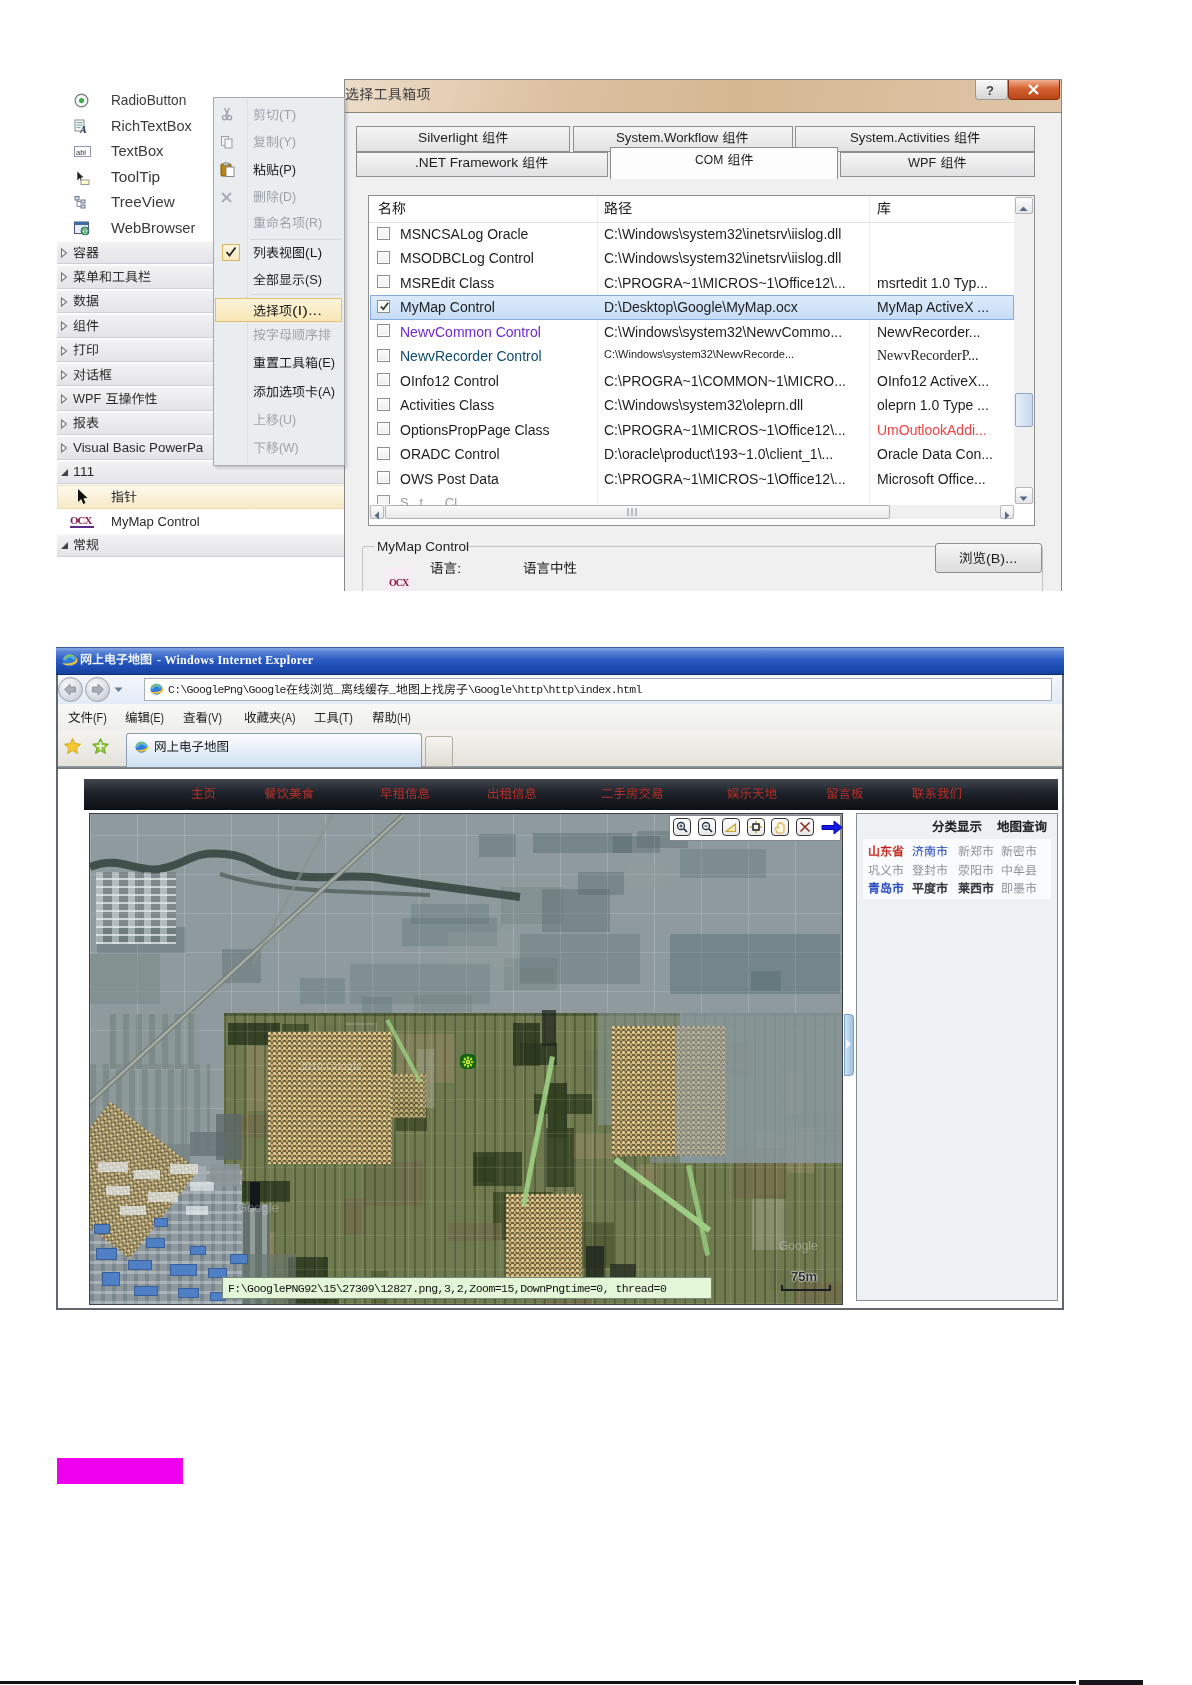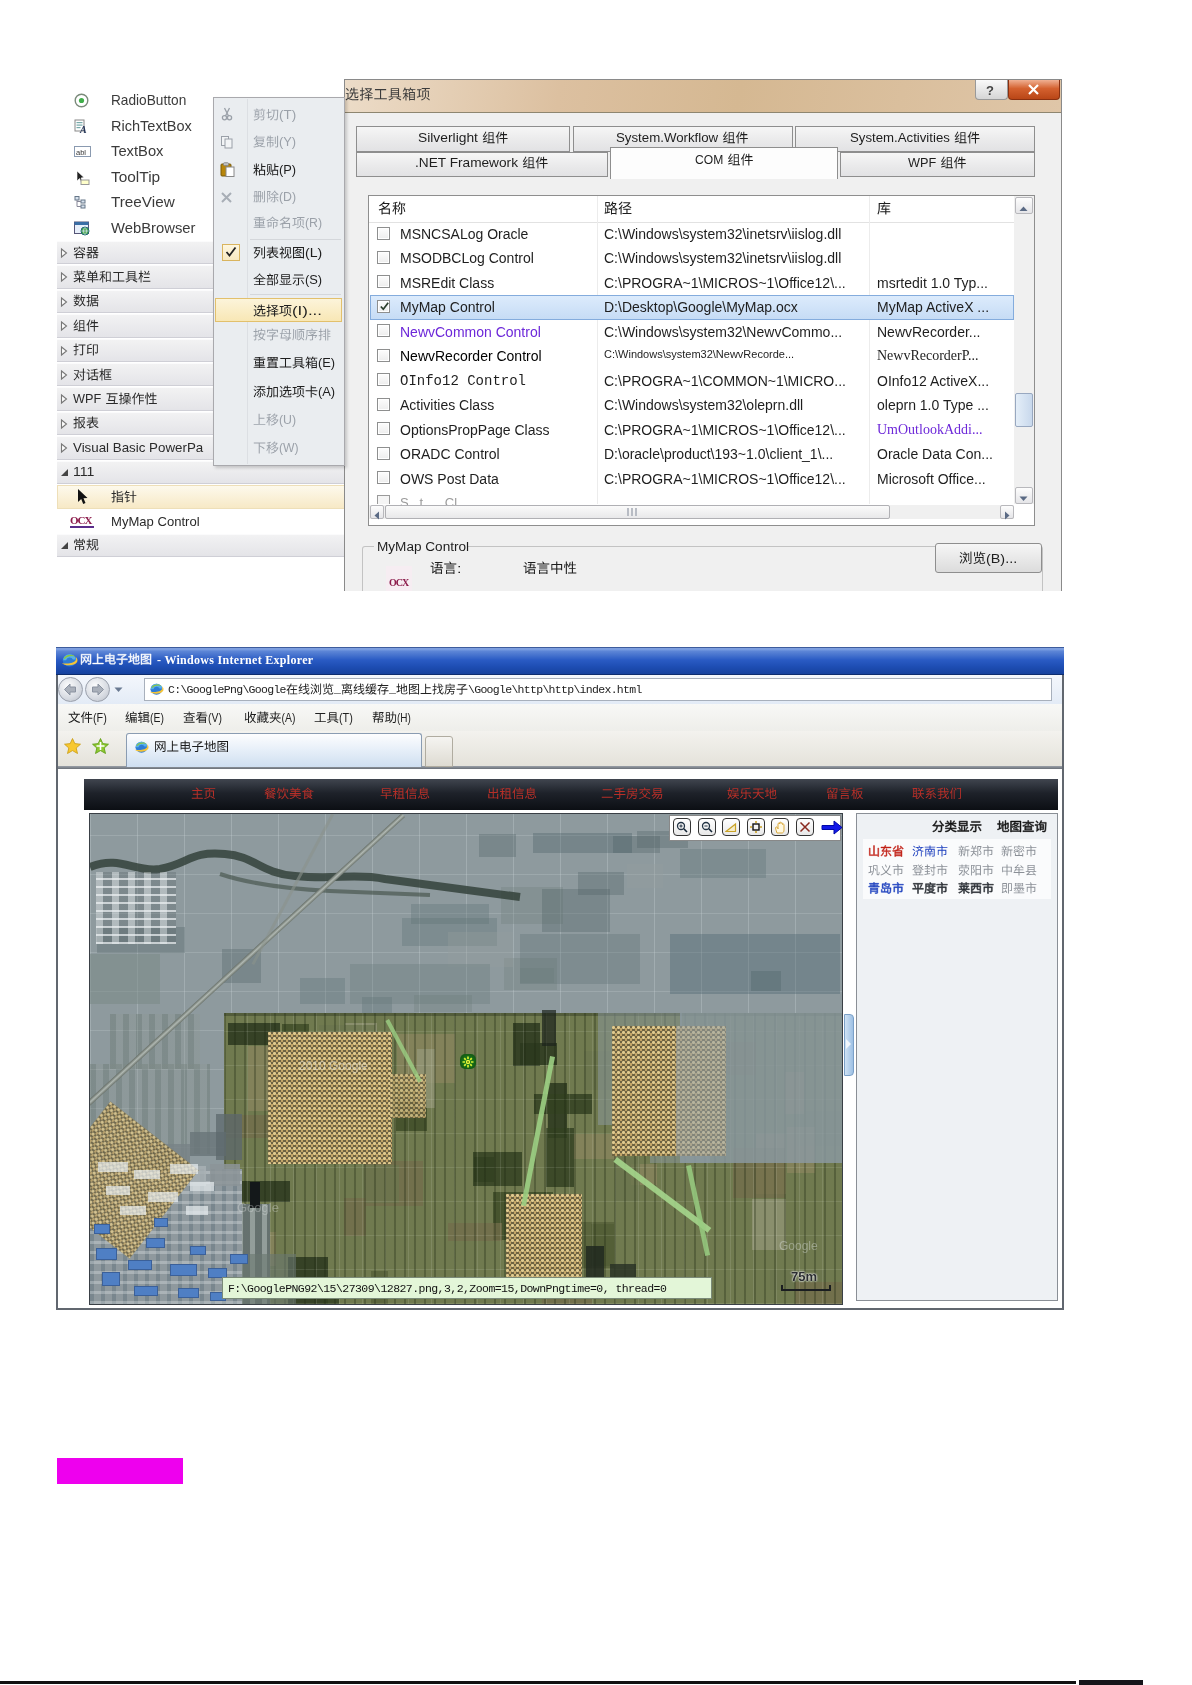--- a/index.html
+++ b/index.html
@@ -595,35 +595,35 @@
       <path d="M2 6 L4.7 9 L10 2" stroke="#2c3e2c" stroke-width="1.9" fill="none"></path>
     </svg>
 <div class="a" style="left:400px;top:300.35px;font-size:14px;color:#1e1e1e;font-family:'Liberation Sans',sans-serif;line-height:1;z-index:5">MyMap Control</div>
 <div class="a" style="left:604px;top:300.35px;font-size:14px;color:#1e1e1e;font-family:'Liberation Sans',sans-serif;line-height:1;z-index:5">D:\Desktop\Google\MyMap.ocx</div>
 <div class="a" style="left:877px;top:300.35px;font-size:14px;color:#1e1e1e;font-family:'Liberation Sans',sans-serif;line-height:1;z-index:5">MyMap ActiveX ...</div>
 <div class="a" style="left:377px;top:324.3px;width:13px;height:13px;z-index:5;background:linear-gradient(#fdfdfd,#ededed);border:1px solid #8e8f8f;box-shadow:inset 0 0 0 1px #fff"></div>
 <div class="a" style="left:400px;top:324.8px;font-size:14px;color:#6d28d9;font-family:'Liberation Sans',sans-serif;line-height:1;z-index:5">NewvCommon Control</div>
 <div class="a" style="left:604px;top:324.8px;font-size:14px;color:#1e1e1e;font-family:'Liberation Sans',sans-serif;line-height:1;z-index:5">C:\Windows\system32\NewvCommo...</div>
 <div class="a" style="left:877px;top:324.8px;font-size:14px;color:#1e1e1e;font-family:'Liberation Sans',sans-serif;line-height:1;z-index:5">NewvRecorder...</div>
 <div class="a" style="left:377px;top:348.75px;width:13px;height:13px;z-index:5;background:linear-gradient(#fdfdfd,#ededed);border:1px solid #8e8f8f;box-shadow:inset 0 0 0 1px #fff"></div>
-<div class="a" style="left:400px;top:349.25px;font-size:14px;color:#000000;font-family:'Liberation Sans',sans-serif;line-height:1;z-index:5">NewvRecorder Control</div>
+<div class="a" style="left:400px;top:349.25px;font-size:14px;color:#0c4a6e;font-family:'Liberation Sans',sans-serif;line-height:1;z-index:5">NewvRecorder Control</div>
 <div class="a" style="left:604px;top:349.25px;font-size:11px;color:#1e1e1e;font-family:'Liberation Sans',sans-serif;line-height:1;z-index:5">C:\Windows\system32\NewvRecorde...</div>
 <div class="a" style="left:877px;top:349.25px;font-size:14px;color:#1e1e1e;font-family:Liberation Serif, serif;line-height:1;z-index:5">NewvRecorderP...</div>
 <div class="a" style="left:377px;top:373.2px;width:13px;height:13px;z-index:5;background:linear-gradient(#fdfdfd,#ededed);border:1px solid #8e8f8f;box-shadow:inset 0 0 0 1px #fff"></div>
-<div class="a" style="left:400px;top:373.7px;font-size:14px;color:#1e1e1e;font-family:Liberation Mono, monospace;line-height:1;z-index:5">OInfo12 Control</div>
+<div class="a" style="left:400px;top:373.7px;font-size:14px;color:#1e1e1e;font-family:Liberation Sans, sans-serif;line-height:1;z-index:5">OInfo12 Control</div>
 <div class="a" style="left:604px;top:373.7px;font-size:14px;color:#1e1e1e;font-family:'Liberation Sans',sans-serif;line-height:1;z-index:5">C:\PROGRA~1\COMMON~1\MICRO...</div>
 <div class="a" style="left:877px;top:373.7px;font-size:14px;color:#1e1e1e;font-family:'Liberation Sans',sans-serif;line-height:1;z-index:5">OInfo12 ActiveX...</div>
 <div class="a" style="left:377px;top:397.65px;width:13px;height:13px;z-index:5;background:linear-gradient(#fdfdfd,#ededed);border:1px solid #8e8f8f;box-shadow:inset 0 0 0 1px #fff"></div>
 <div class="a" style="left:400px;top:398.15px;font-size:14px;color:#1e1e1e;font-family:'Liberation Sans',sans-serif;line-height:1;z-index:5">Activities Class</div>
 <div class="a" style="left:604px;top:398.15px;font-size:14px;color:#1e1e1e;font-family:'Liberation Sans',sans-serif;line-height:1;z-index:5">C:\Windows\system32\oleprn.dll</div>
 <div class="a" style="left:877px;top:398.15px;font-size:14px;color:#1e1e1e;font-family:'Liberation Sans',sans-serif;line-height:1;z-index:5">oleprn 1.0 Type ...</div>
 <div class="a" style="left:377px;top:422.1px;width:13px;height:13px;z-index:5;background:linear-gradient(#fdfdfd,#ededed);border:1px solid #8e8f8f;box-shadow:inset 0 0 0 1px #fff"></div>
 <div class="a" style="left:400px;top:422.6px;font-size:14px;color:#1e1e1e;font-family:'Liberation Sans',sans-serif;line-height:1;z-index:5">OptionsPropPage Class</div>
 <div class="a" style="left:604px;top:422.6px;font-size:14px;color:#1e1e1e;font-family:'Liberation Sans',sans-serif;line-height:1;z-index:5">C:\PROGRA~1\MICROS~1\Office12\...</div>
-<div class="a" style="left:877px;top:422.6px;font-size:14px;color:#6d28d9;font-family:Liberation Serif, serif;line-height:1;z-index:5">UmOutlookAddi...</div>
+<div class="a" style="left:877px;top:422.6px;font-size:14px;color:#ef4444;font-family:Liberation Sans, sans-serif;line-height:1;z-index:5">UmOutlookAddi...</div>
 <div class="a" style="left:377px;top:446.55px;width:13px;height:13px;z-index:5;background:linear-gradient(#fdfdfd,#ededed);border:1px solid #8e8f8f;box-shadow:inset 0 0 0 1px #fff"></div>
 <div class="a" style="left:400px;top:447.05px;font-size:14px;color:#1e1e1e;font-family:'Liberation Sans',sans-serif;line-height:1;z-index:5">ORADC Control</div>
 <div class="a" style="left:604px;top:447.05px;font-size:14px;color:#1e1e1e;font-family:'Liberation Sans',sans-serif;line-height:1;z-index:5">D:\oracle\product\193~1.0\client_1\...</div>
 <div class="a" style="left:877px;top:447.05px;font-size:14px;color:#1e1e1e;font-family:'Liberation Sans',sans-serif;line-height:1;z-index:5">Oracle Data Con...</div>
 <div class="a" style="left:377px;top:471px;width:13px;height:13px;z-index:5;background:linear-gradient(#fdfdfd,#ededed);border:1px solid #8e8f8f;box-shadow:inset 0 0 0 1px #fff"></div>
 <div class="a" style="left:400px;top:471.5px;font-size:14px;color:#1e1e1e;font-family:'Liberation Sans',sans-serif;line-height:1;z-index:5">OWS Post Data</div>
 <div class="a" style="left:604px;top:471.5px;font-size:14px;color:#1e1e1e;font-family:'Liberation Sans',sans-serif;line-height:1;z-index:5">C:\PROGRA~1\MICROS~1\Office12\...</div>
 <div class="a" style="left:877px;top:471.5px;font-size:14px;color:#1e1e1e;font-family:'Liberation Sans',sans-serif;line-height:1;z-index:5">Microsoft Office...</div>
 <div class="a" style="left:377px;top:494.95px;width:13px;height:9px;z-index:5;background:#f5f5f5;border:1px solid #9a9a9a;border-bottom:none"></div>
 <div class="a" style="left:400px;top:495.95px;font-size:13px;color:#9a9a9a;font-family:'Liberation Sans',sans-serif;line-height:1;z-index:5">S...t......Cl....</div>
@@ -1113,21 +1113,21 @@
 <div class="a" style="left:8px;top:348px;width:30px;height:10px;z-index:8;background:rgba(232,238,241,.7)"></div>
 <div class="a" style="left:44px;top:356px;width:26px;height:9px;z-index:8;background:rgba(232,238,241,.7)"></div>
 <div class="a" style="left:80px;top:350px;width:28px;height:10px;z-index:8;background:rgba(232,238,241,.7)"></div>
 <div class="a" style="left:16px;top:372px;width:24px;height:9px;z-index:8;background:rgba(232,238,241,.7)"></div>
 <div class="a" style="left:58px;top:378px;width:30px;height:10px;z-index:8;background:rgba(232,238,241,.7)"></div>
 <div class="a" style="left:100px;top:368px;width:24px;height:9px;z-index:8;background:rgba(232,238,241,.7)"></div>
 <div class="a" style="left:30px;top:392px;width:26px;height:9px;z-index:8;background:rgba(232,238,241,.7)"></div>
 <div class="a" style="left:96px;top:392px;width:22px;height:9px;z-index:8;background:rgba(232,238,241,.7)"></div>
 <div class="a" style="left:100px;top:390px;width:80px;height:100px;z-index:6;background-color:#8e99a0;background-image:repeating-linear-gradient(90deg,rgba(150,160,150,.6) 0 5px,rgba(62,74,62,.5) 5px 12px)"></div>
 <div class="a" style="left:146px;top:440px;width:60px;height:50px;z-index:6;background:rgba(105,118,112,.6)"></div>
-<div class="a" style="left:209px;top:246px;font-size:12px;color:rgba(230,235,235,.45);font-family:Liberation Sans, sans-serif;line-height:1;z-index:8">2010 Google</div>
+<div class="a" style="left:209px;top:246px;font-size:12px;color:rgba(230,235,235,.45);font-family:Liberation Serif, serif;line-height:1;z-index:8">2010 Google</div>
 <div class="a" style="left:689px;top:426px;font-size:12px;color:rgba(225,230,230,.4);font-family:'Liberation Sans',sans-serif;line-height:1;z-index:8">Google</div>
 <div class="a" style="left:147px;top:387px;font-size:13px;color:rgba(225,230,230,.35);font-family:'Liberation Sans',sans-serif;line-height:1;z-index:8">Google</div>
 </div>
 <div class="a" style="left:669px;top:815px;width:172px;height:26px;z-index:8;background:#fff;border:1px solid #888"></div>
 <div class="a" style="left:673px;top:818px;width:18px;height:18px;background:linear-gradient(#fff,#e8e8e8);border:1.5px solid #333;border-radius:4px;z-index:9;display:flex;align-items:center;justify-content:center">
       <svg width="12" height="12" viewBox="0 0 12 12">
         <circle cx="5" cy="5" r="3.5" fill="none" stroke="#234" stroke-width="1.3"></circle>
         <path d="M7.8 7.8 L11 11" stroke="#123" stroke-width="1.6"></path>
         <path d="M3.4 5 L6.6 5 M5 3.4 L5 6.6" stroke="#234" stroke-width="1"></path>
       </svg>

